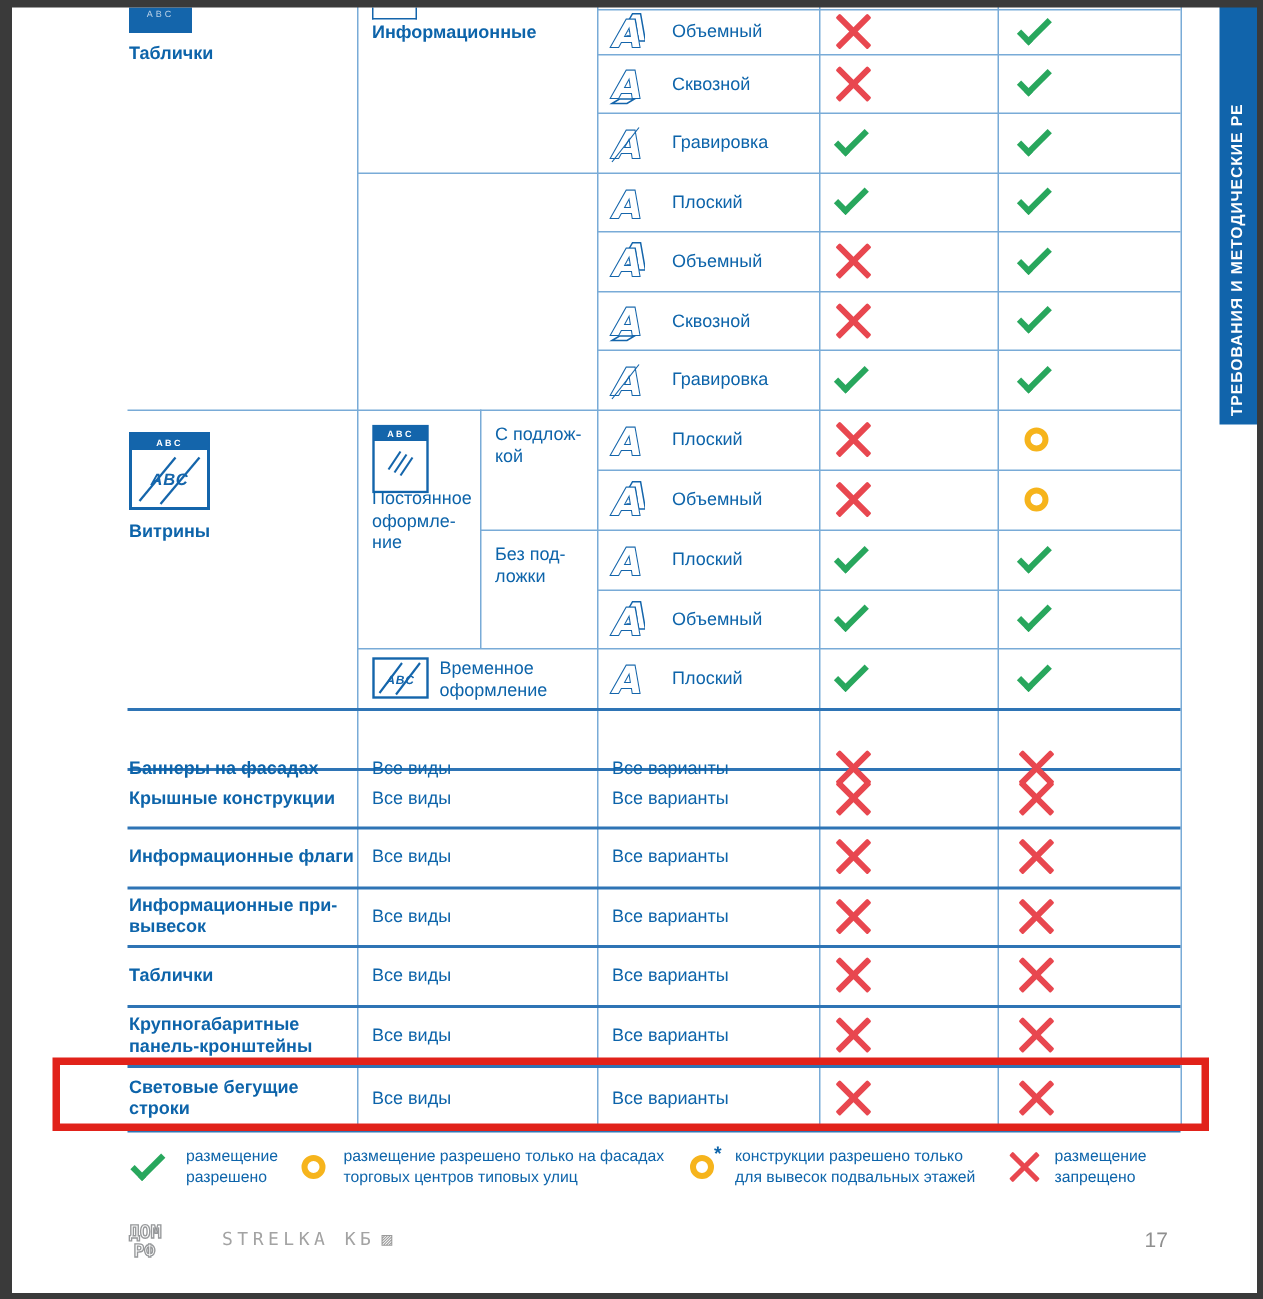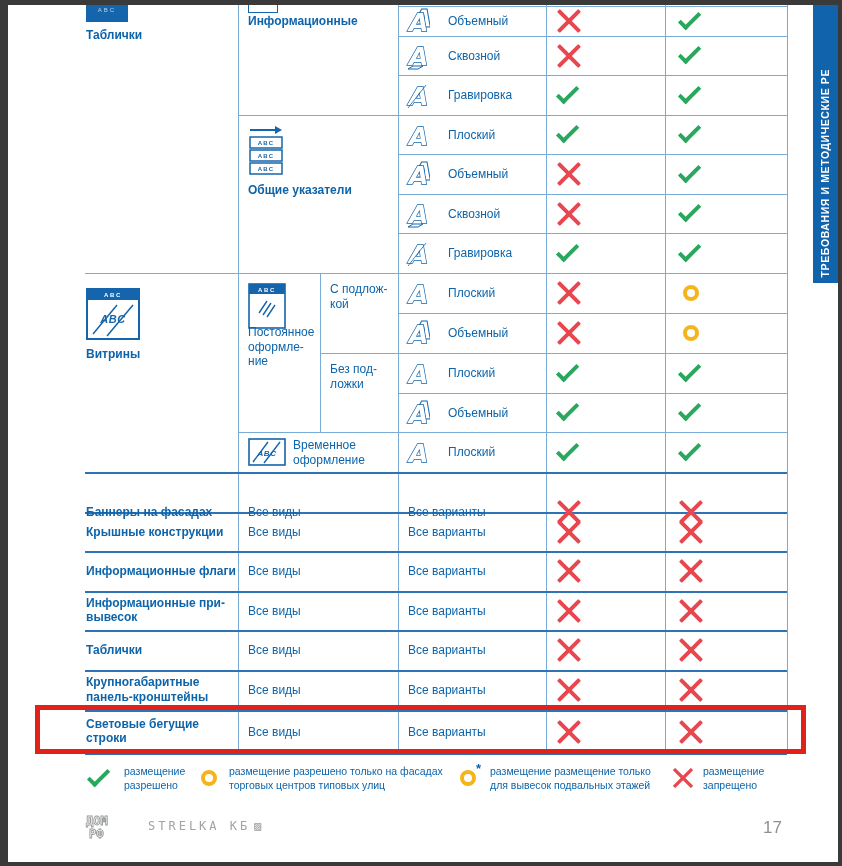--- a/index.html
+++ b/index.html
@@ -116,33 +116,20 @@
       </svg>
     <div class="lbl typelbl vcenter" style="top:50%">Гравировка</div>
     <div class="st" style="left:156px">
         <div class="ic-check"></div>
       </div>
     <div class="st" style="left:278px">
         <div class="ic-check"></div>
       </div>
   </div>
 
-  <div class="abs" style="left:238px;top:115px;width:160px;height:158px">
-    <svg style="position:absolute;left:10px;top:10px" width="36" height="52" viewBox="0 0 36 52">
-      <line x1="2" y1="5" x2="28" y2="5" stroke="#1465ab" stroke-width="2"></line>
-      <path d="M27 1 l7 4 -7 4 z" fill="#1465ab"></path>
-      <rect x="2" y="12" width="32" height="11" fill="none" stroke="#1465ab" stroke-width="1.5"></rect>
-      <rect x="2" y="25" width="32" height="11" fill="none" stroke="#1465ab" stroke-width="1.5"></rect>
-      <rect x="2" y="38" width="32" height="11" fill="none" stroke="#1465ab" stroke-width="1.5"></rect>
-      <text class="abc-t" x="18" y="20">ABC</text>
-      <text class="abc-t" x="18" y="33">ABC</text>
-      <text class="abc-t" x="18" y="46">ABC</text>
-    </svg>
-    <div class="lbl b" style="position:absolute;left:10px;top:68px">Общие указатели</div>
-  </div>
 
   <div class="trow" style="top:115px;height:39px">
     <svg class="a-ic" width="24" height="30" viewBox="0 0 24 30">
         <text class="a" x="3" y="25">A</text>
       </svg>
     <div class="lbl typelbl vcenter" style="top:50%">Плоский</div>
     <div class="st" style="left:156px">
         <div class="ic-check"></div>
       </div>
     <div class="st" style="left:278px">
@@ -391,38 +378,38 @@
     <div class="st" style="left:194px;top:20px">
         <div class="ic-ring"></div>
       </div>
     <div class="leg-txt" style="left:229px;top:7px">размещение разрешено только на фасадах
 торговых центров типовых улиц</div>
 
     <div class="st" style="left:453px;top:20px">
         <div class="ic-ring"></div>
       </div>
     <div class="leg-txt b" style="left:476px;top:3px;font-size:13px">*</div>
-    <div class="leg-txt" style="left:490px;top:7px">размещение размещение только
+    <div class="leg-txt" style="left:490px;top:7px">конструкции разрешено только
 для вывесок подвальных этажей</div>
 
     <div class="st" style="left:668px;top:20px">
         <div class="ic-cross" style="transform:scale(0.85)"></div>
       </div>
     <div class="leg-txt" style="left:703px;top:7px">размещение
 запрещено</div>
   </div>
 
   <svg style="position:absolute;left:84px;top:812px" width="32" height="32" viewBox="0 0 32 32">
     <text x="2" y="13" style="font:700 12px 'DejaVu Sans Mono',monospace;fill:none;stroke:#97999b;stroke-width:0.9">ДОМ</text>
     <text x="5" y="26" style="font:700 12px 'DejaVu Sans Mono',monospace;fill:none;stroke:#97999b;stroke-width:0.9">РФ</text>
   </svg>
   <div class="abs foot" style="left:148px;top:819px;font-family:'DejaVu Sans Mono',monospace;font-size:12px;letter-spacing:3px;color:#a3a3a3">
     <span>STRELKA КБ</span><span style="letter-spacing:0;margin-left:4px;color:#9b9b9b">▨</span>
   </div>
-  <div class="abs foot" style="left:763px;top:818px;font-size:17px;color:#8f8f8f">17</div>
+  <div class="abs foot" style="left:763px;top:818px;font-size:14px;color:#8f8f8f">17</div>
 
   <div class="abs" style="left:813px;top:0;width:25px;height:283px;background:#1164ab;overflow:hidden;z-index:5">
     <div style="position:absolute;bottom:6px;left:6px;writing-mode:vertical-rl;transform:rotate(180deg);color:#fff;font-size:10.5px;font-weight:700;letter-spacing:0.6px;white-space:nowrap">ТРЕБОВАНИЯ И МЕТОДИЧЕСКИЕ РЕ</div>
   </div>
 
   <div class="frame" style="left:0;top:0;width:842px;height:5px"></div>
   <div class="frame" style="left:0;top:0;width:8px;height:866px"></div>
   <div class="frame" style="left:838px;top:0;width:4px;height:866px"></div>
   <div class="frame" style="left:0;top:862px;width:842px;height:4px"></div>
 

